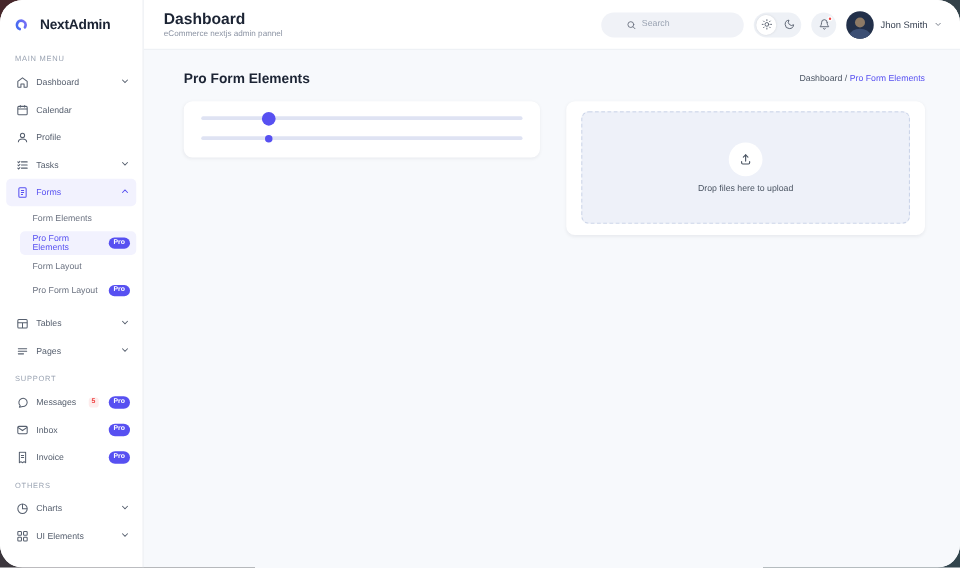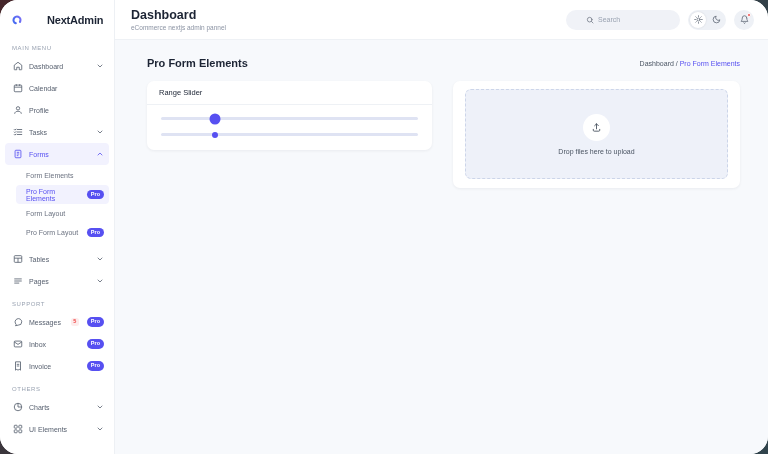--- a/index.html
+++ b/index.html
@@ -14,21 +14,21 @@
     border-radius: 18px; overflow: hidden;
     background: #fff; display: flex;
   }
 
   
   .sidebar {
     width: 115px; min-width: 115px; height: 100%;
     background: #fff; border-right: 1px solid #edf0f4;
     overflow: hidden; font-size: 7px; color: #57606f;
   }
-  .logo-row { display: flex; align-items: center; gap: 20px; padding: 12px 10px 9px 12px; }
+  .logo-row { display: flex; align-items: center; gap: 5px; padding: 12px 10px 9px 12px; }
   .logo-text { font-size: 11px; font-weight: 700; color: #1c2434; letter-spacing: -0.2px; }
   .section-label {
     font-size: 6px; color: #9aa3b2; letter-spacing: 0.6px;
     padding: 9px 12px 4px 12px; text-transform: uppercase;
   }
   .nav-item {
     display: flex; align-items: center; gap: 6px;
     height: 22px; margin: 0 5px; padding: 0 5px 0 8px;
     border-radius: 4px; cursor: pointer; color: #57606f;
   }
@@ -400,35 +400,43 @@
         </div>
         <div class="bell-btn">
           <span style="display:flex;">
             <svg viewBox="0 0 24 24" fill="none" stroke="currentColor" stroke-width="2" stroke-linecap="round" stroke-linejoin="round">
                 <path d="M18 8a6 6 0 1 0-12 0c0 7-3 7-3 9h18c0-2-3-2-3-9"></path>
                 <path d="M10 21a2.2 2.2 0 0 0 4 0"></path>
               </svg>
           </span>
           <span class="bell-dot"></span>
         </div>
+        <div class="user-chip">
+          <span class="avatar"></span>
+          <span class="user-name">Jhon Smith</span>
+          <span class="chev" style="color:#6b7280;display:flex;">
+            <svg viewBox="0 0 24 24" fill="none" stroke="currentColor" stroke-width="2.4" stroke-linecap="round">
+                <polyline points="6 9 12 15 18 9"></polyline>
+              </svg>
+          </span>
+        </div>
       </div>
     </header>
 
     <main class="main">
       <div class="main-head">
         <div class="main-title">Pro Form Elements</div>
         <div class="breadcrumb">
           <span class="bc-root">Dashboard</span><span> / </span><span class="bc-current">Pro Form Elements</span>
         </div>
       </div>
 
       <div class="cards">
 
         <section class="card card-range">
-          <div class="card-header">Range Slider</div>
           <div class="range-body">
             <div class="slider-track">
               <span class="slider-handle filled pos-21"></span>
             </div>
             <div class="slider-track">
               <span class="slider-handle outline pos-21"></span>
             </div>
           </div>
         </section>
 

